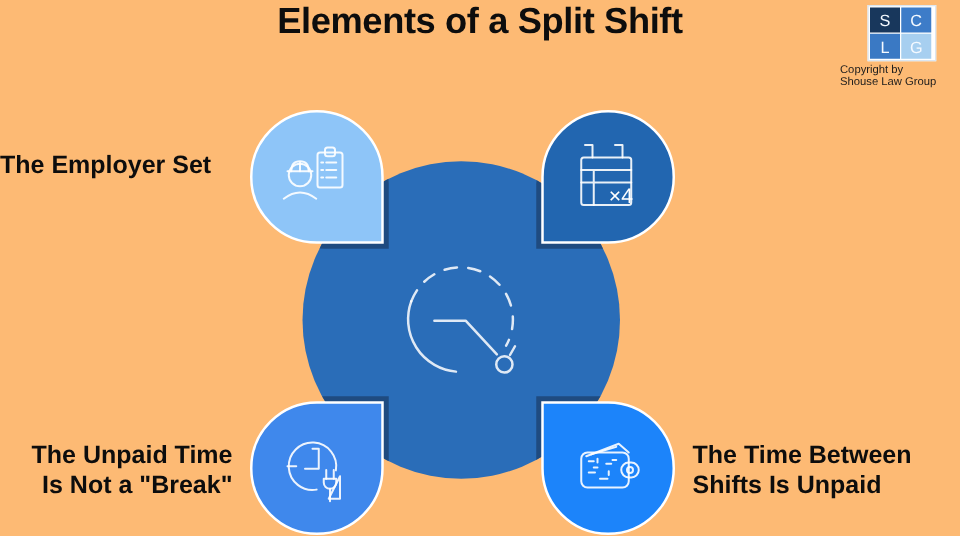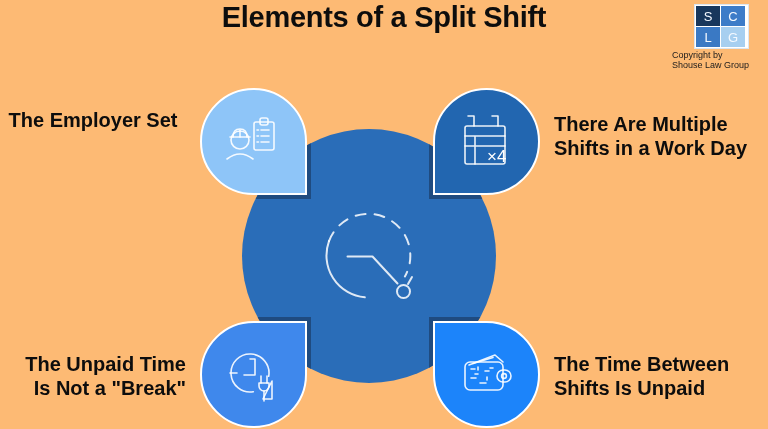--- a/index.html
+++ b/index.html
@@ -59,21 +59,21 @@
   .bubble-bl { left:200px; top:321px; background:#3f88ec; border-radius:50% 0 50% 50%; }
   .bubble-br { left:433px; top:321px; background:#1c84fa; border-radius:0 50% 50% 50%; }
 
   .icon-svg { display:block; }
 
   
   .label {
     position:absolute; font-size:20px; font-weight:700; color:#0d0d0d;
     line-height:24px; z-index:4;
   }
-  .label-tl { left:0;   top:108px; width:186px; text-align:center; }
+  .label-tl { left:0;   top:120px; width:186px; text-align:left; }
   .label-tr { left:554px; top:112px; width:212px; text-align:left; }
   .label-bl { left:0;   top:352px; width:186px; text-align:right; }
   .label-br { left:554px; top:352px; width:212px; text-align:left; }
 
   .cal-badge { font-family:"Liberation Sans", sans-serif; font-size:17px; fill:#ffffff; }
 </style>
 </head>
 <body>
 
 <div id="stage">
@@ -146,24 +146,20 @@
       <rect x="8" y="17" width="38" height="28" rx="5"></rect>
       <rect x="40" y="25" width="14" height="12" rx="6"></rect>
       <circle cx="47" cy="31" r="2.4"></circle>
       <path d="M14 24 h4 M21 22 v3 M28 26 h4 M14 33 h5 M23 38 h6 M33 23 h3 M18 29 h3 M30 32 v3"></path>
     </svg>
   </div>
 
   <div class="label label-tl">
     <div>The Employer Set</div>
   </div>
-  <div class="label label-tr">
-    <div>There Are Multiple</div>
-    <div>Shifts in a Work Day</div>
-  </div>
   <div class="label label-bl">
     <div>The Unpaid Time</div>
     <div>Is Not a "Break"</div>
   </div>
   <div class="label label-br">
     <div>The Time Between</div>
     <div>Shifts Is Unpaid</div>
   </div>
 
 </div>

